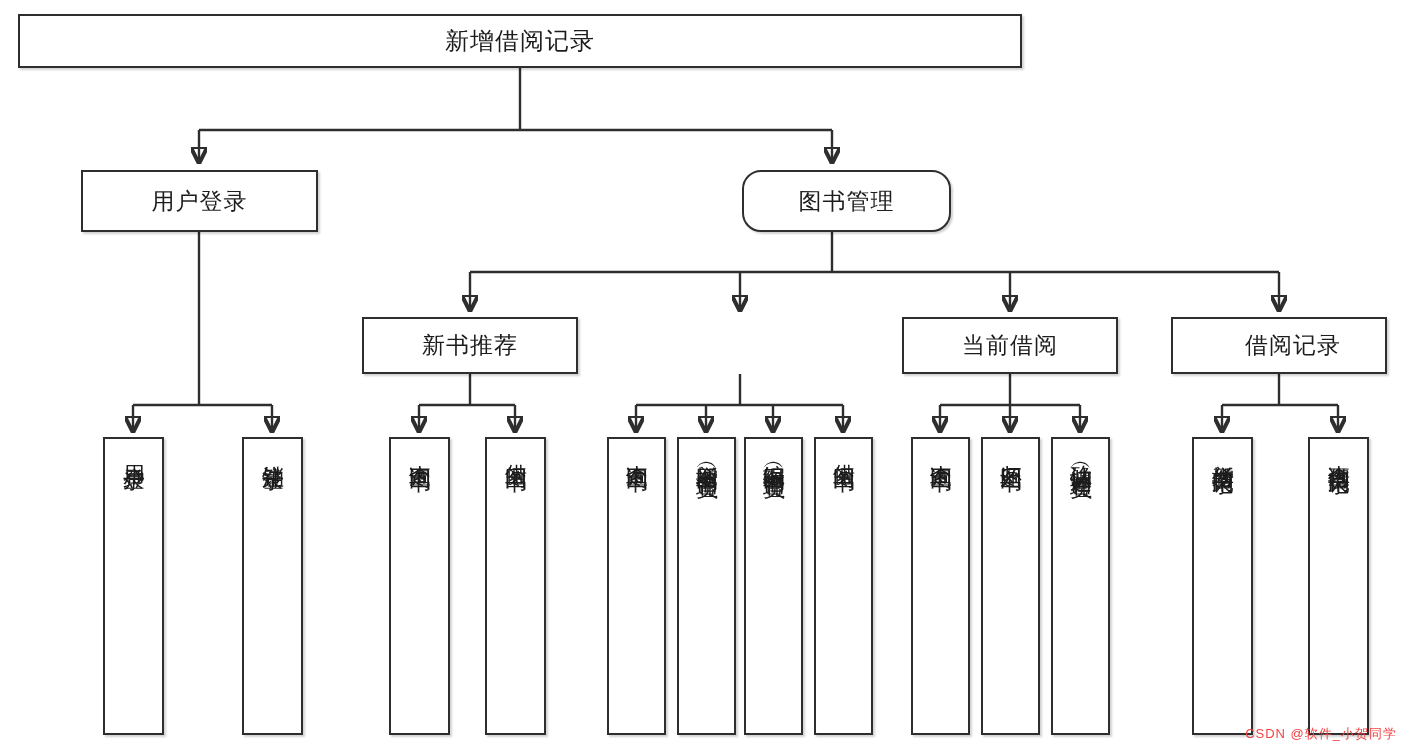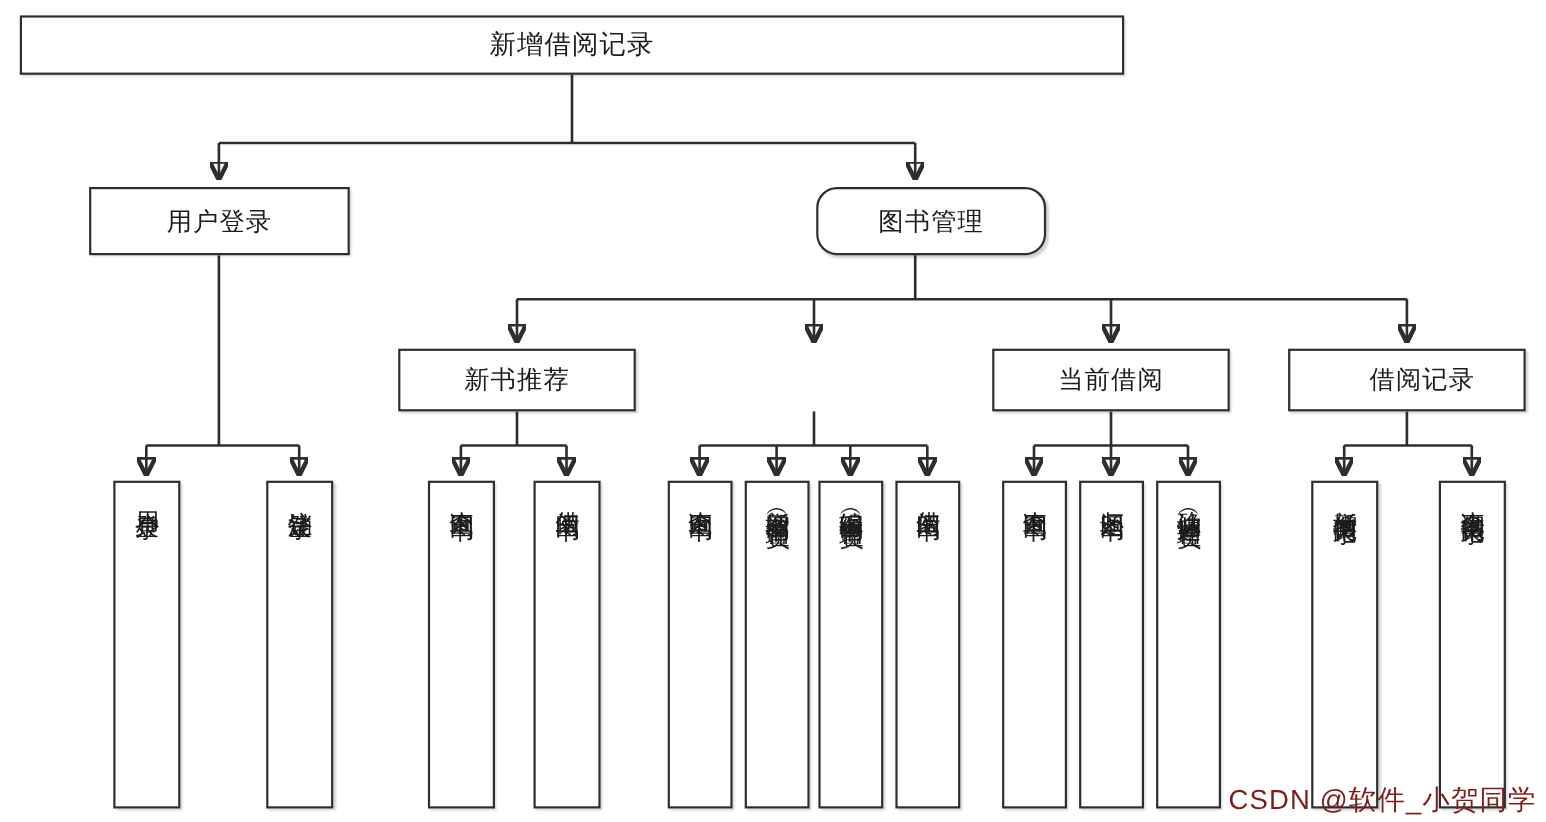--- a/index.html
+++ b/index.html
@@ -64,22 +64,22 @@
   }
   svg.connectors path, svg.connectors line {
     stroke: #2e2e2e;
     stroke-width: 2.4;
     fill: none;
   }
   .watermark {
     position: absolute;
     right: 8px;
     bottom: 4px;
-    font-size: 25px;
-    color: #7f1d1d;
+    font-size: 13px;
+    color: #ef4444;
     letter-spacing: 1px;
     user-select: none;
   }
 </style>
 </head>
 <body>
 
 <div id="diagram-root">
 
   <svg class="connectors" viewBox="0 0 1405 747">

